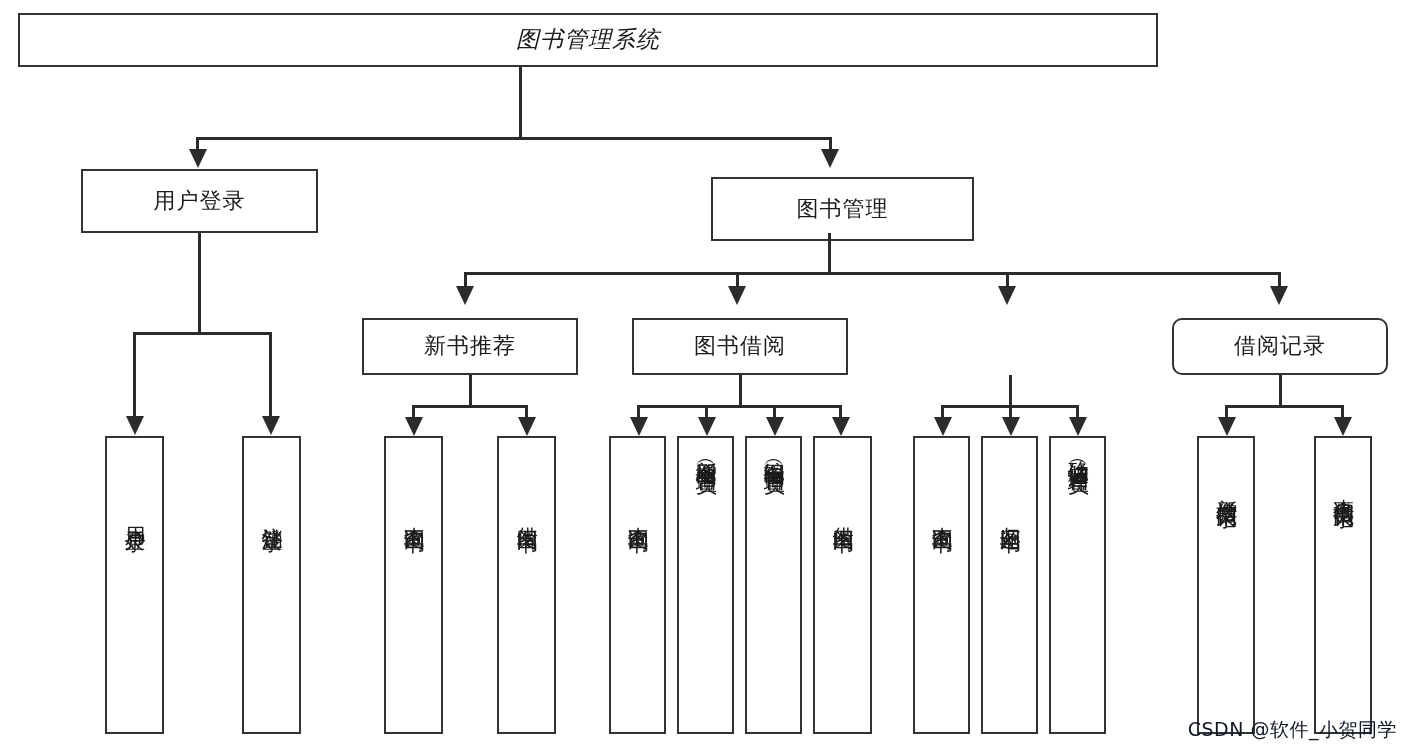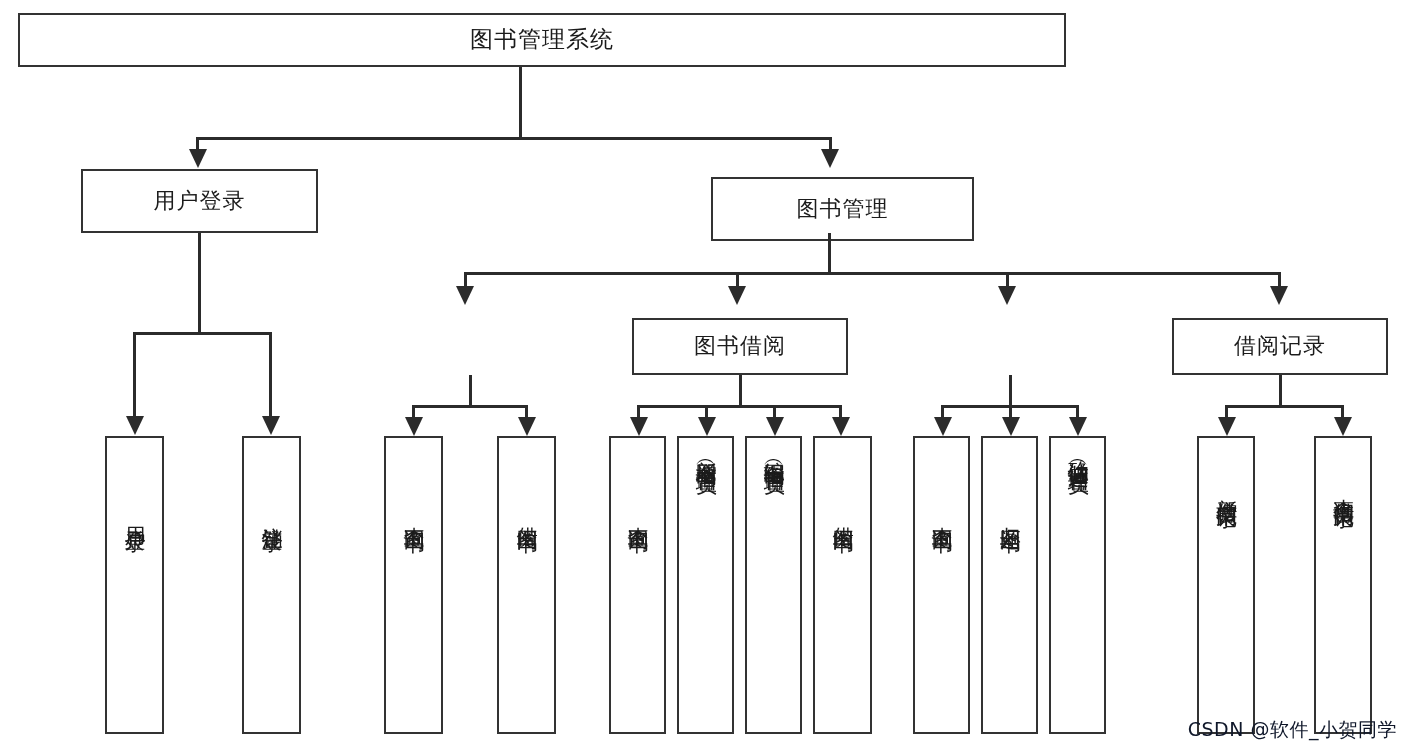--- a/index.html
+++ b/index.html
@@ -89,21 +89,21 @@
     letter-spacing: 0.5px;
     white-space: nowrap;
     user-select: none;
   }
 </style>
 </head>
 <body>
 
 <div id="canvas">
 
-  <div class="node root" style="left:18px; top:13px; width:1048px; height:54px;">
+  <div class="node root" style="left:18px; top:13px; width:1140px; height:54px;font-style:italic;">
     <span class="label">图书管理系统</span>
   </div>
 
   <div class="vline" style="left:519px; top:67px; height:72px;"></div>
   <div class="hline" style="left:196px; top:137px; width:636px;"></div>
   <div class="vline" style="left:196px; top:137px; height:14px;"></div>
   <div class="vline" style="left:829px; top:137px; height:14px;"></div>
   <div class="arrow" style="left:189px; top:149px;"></div>
   <div class="arrow" style="left:821px; top:149px;"></div>
 
@@ -126,24 +126,27 @@
   <div class="hline" style="left:464px; top:272px; width:817px;"></div>
   <div class="vline" style="left:464px; top:272px; height:16px;"></div>
   <div class="vline" style="left:736px; top:272px; height:16px;"></div>
   <div class="vline" style="left:1006px; top:272px; height:16px;"></div>
   <div class="vline" style="left:1278px; top:272px; height:16px;"></div>
   <div class="arrow" style="left:456px; top:286px;"></div>
   <div class="arrow" style="left:728px; top:286px;"></div>
   <div class="arrow" style="left:998px; top:286px;"></div>
   <div class="arrow" style="left:1270px; top:286px;"></div>
 
+  <div class="node" style="left:362px; top:318px; width:216px; height:57px;">
+    <span class="label">新书推荐</span>
+  </div>
   <div class="node" style="left:632px; top:318px; width:216px; height:57px;">
     <span class="label">图书借阅</span>
   </div>
-  <div class="node" style="left:1172px; top:318px; width:216px; height:57px;">
+  <div class="node" style="left:1172px; top:318px; width:216px; height:57px;border-radius:10px;">
     <span class="label">借阅记录</span>
   </div>
 
   <div class="vline" style="left:469px; top:375px; height:32px;"></div>
   <div class="hline" style="left:412px; top:405px; width:116px;"></div>
   <div class="vline" style="left:412px; top:405px; height:14px;"></div>
   <div class="vline" style="left:525px; top:405px; height:14px;"></div>
   <div class="arrow" style="left:405px; top:417px;"></div>
   <div class="arrow" style="left:518px; top:417px;"></div>
 

